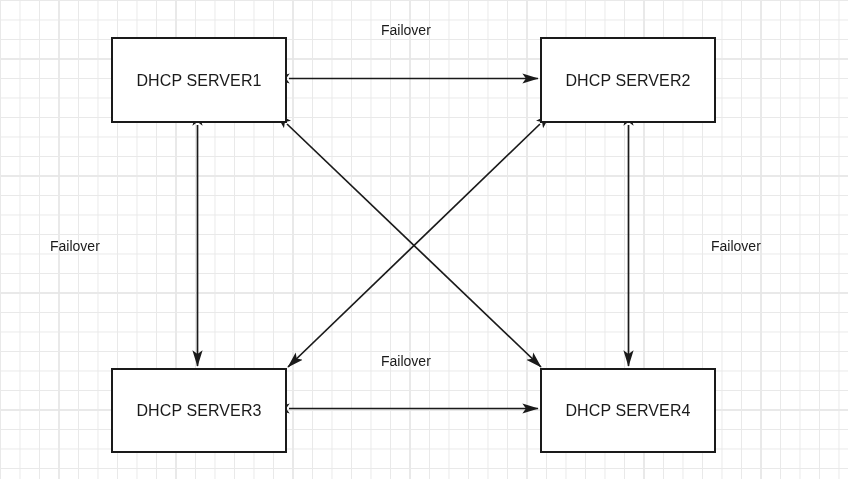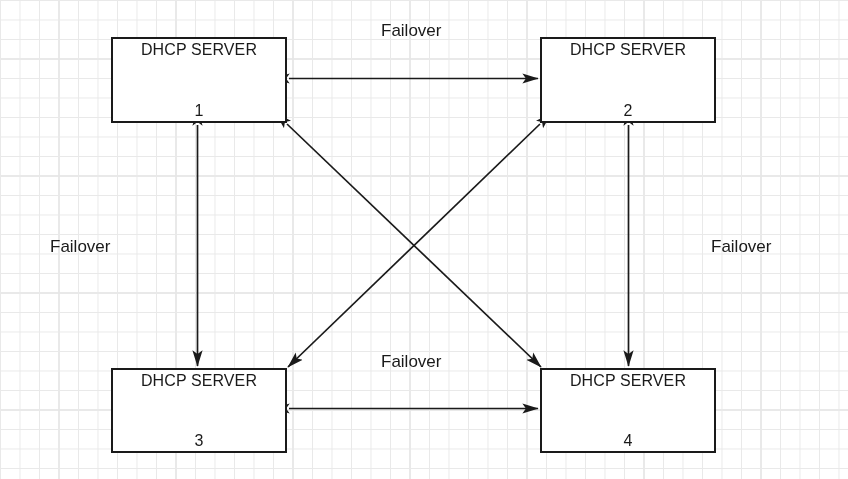--- a/index.html
+++ b/index.html
@@ -36,37 +36,37 @@
     top: 0;
     width: 848px;
     height: 479px;
   }
   .node {
     position: absolute;
     box-sizing: border-box;
     background: #ffffff;
     border: 2px solid #1a1a1a;
     display: flex;
-    flex-direction: column;
+    flex-direction: row;
     align-items: center;
-    justify-content: space-between;
+    justify-content: center;
     z-index: 3;
   }
   .node-title,
   .node-index {
     color: #1a1a1a;
     font-size: 16px;
     line-height: 21px;
     white-space: nowrap;
     letter-spacing: 0.1px;
   }
   .edge-label {
     position: absolute;
     color: #1a1a1a;
-    font-size: 17px;
+    font-size: 14px;
     line-height: 19px;
     white-space: nowrap;
     background: transparent;
     z-index: 4;
   }
 </style>
 </head>
 <body>
 
 <div id="canvas">

